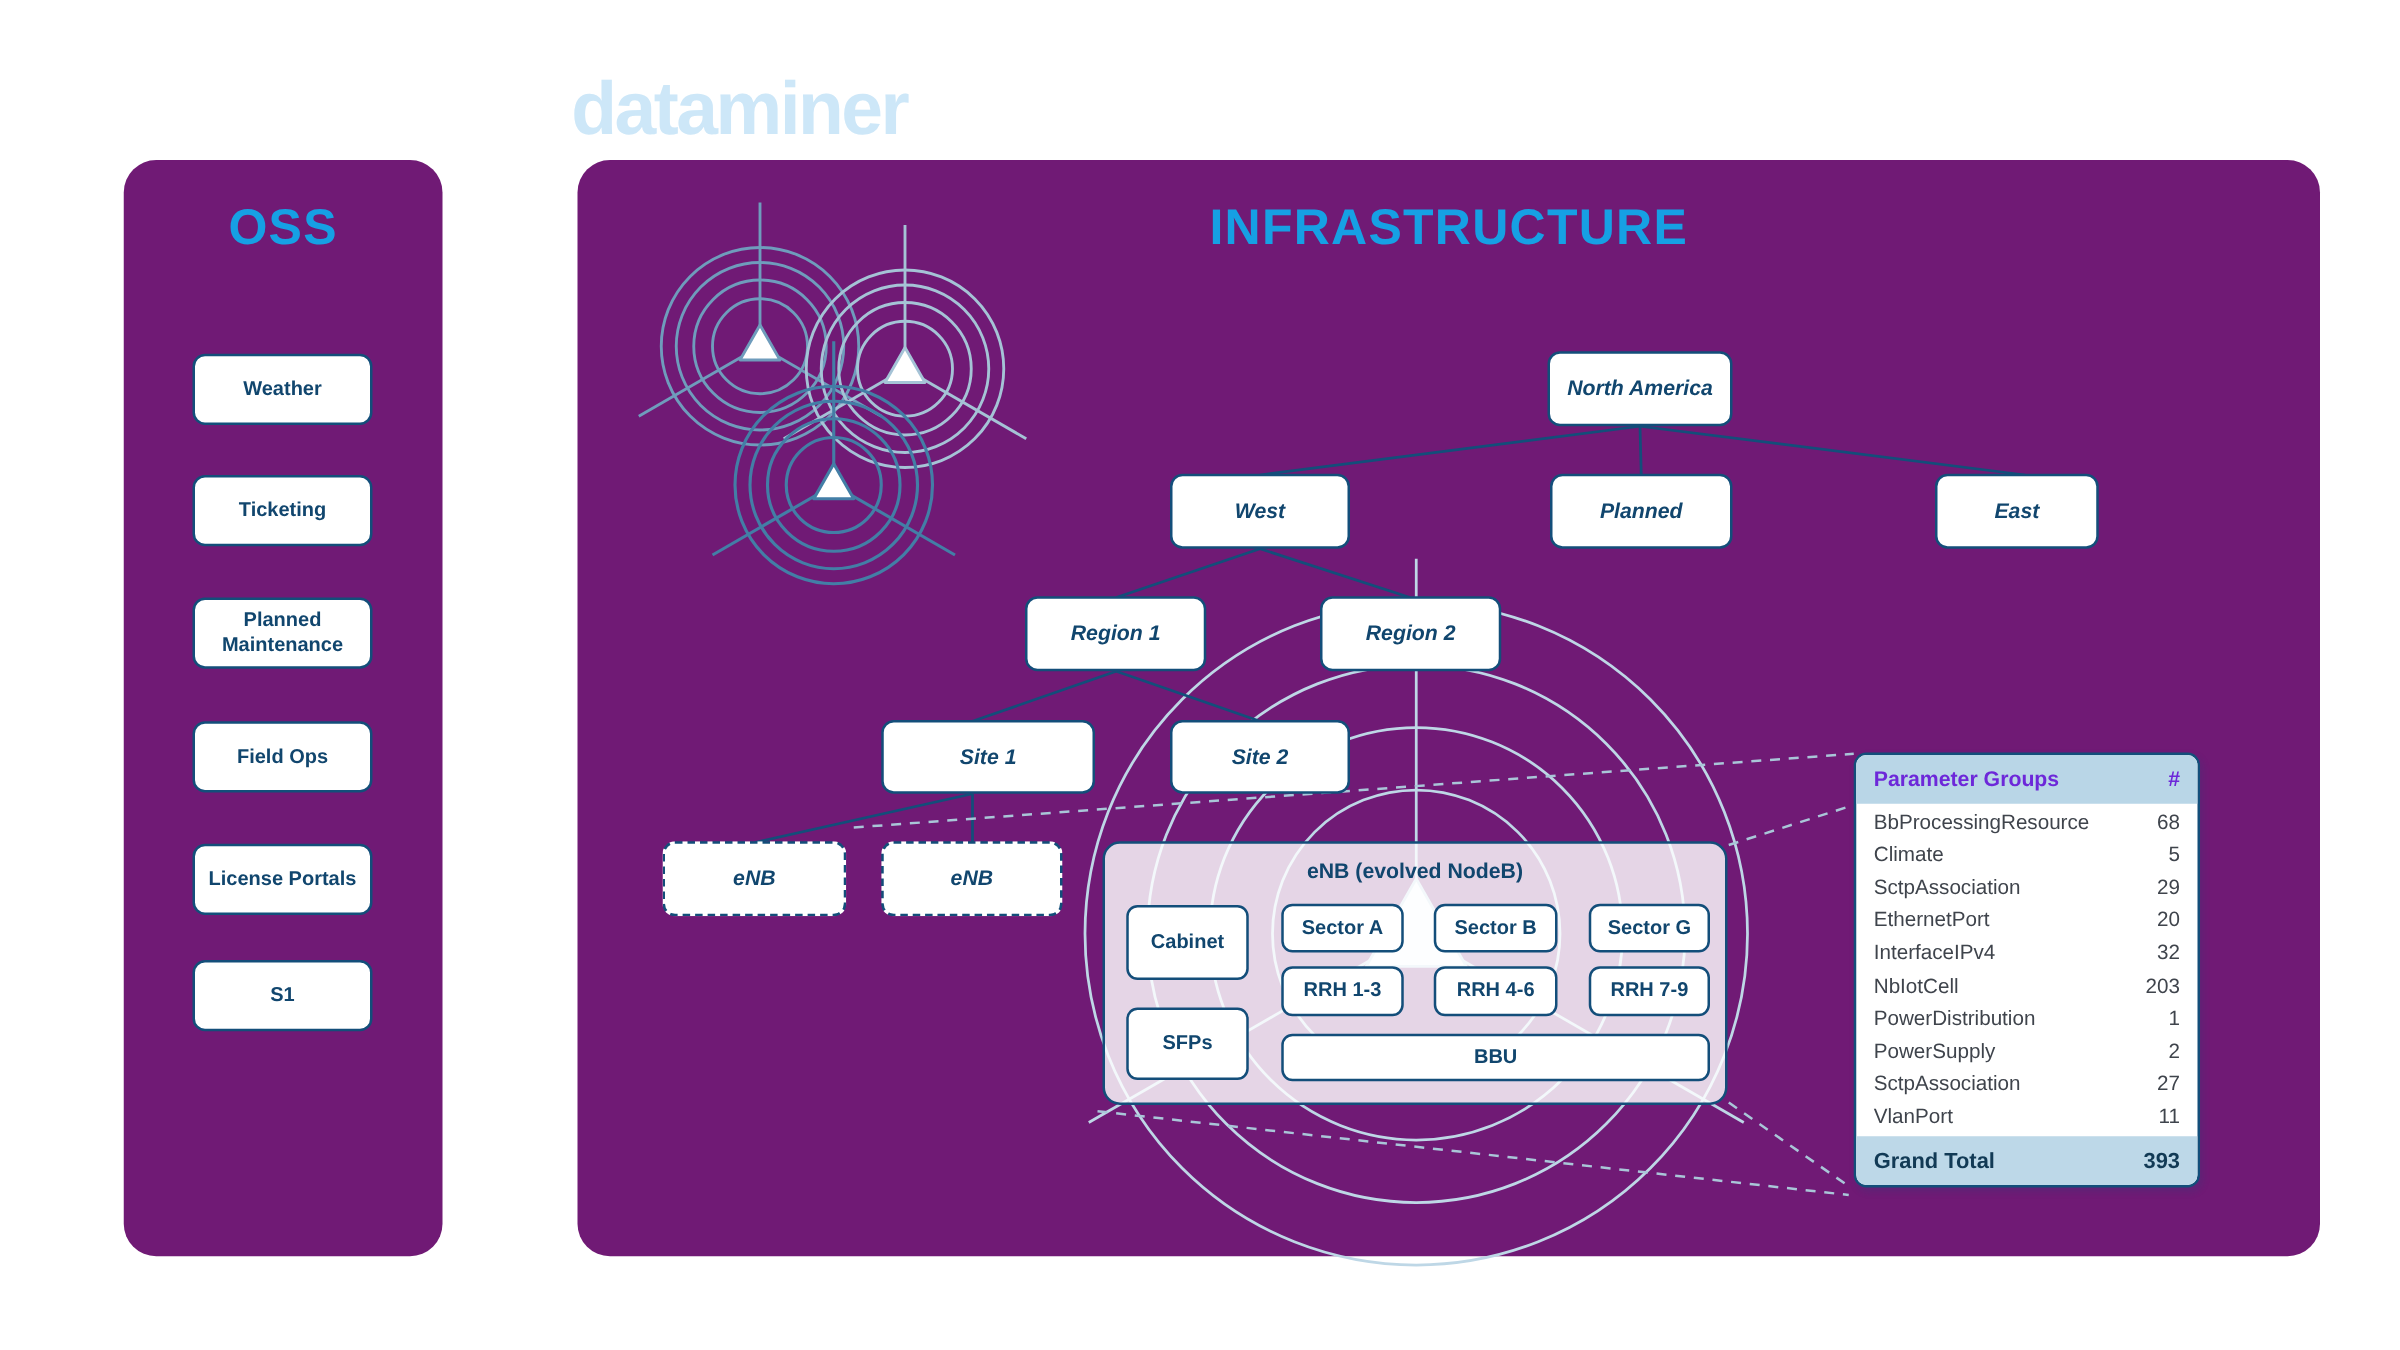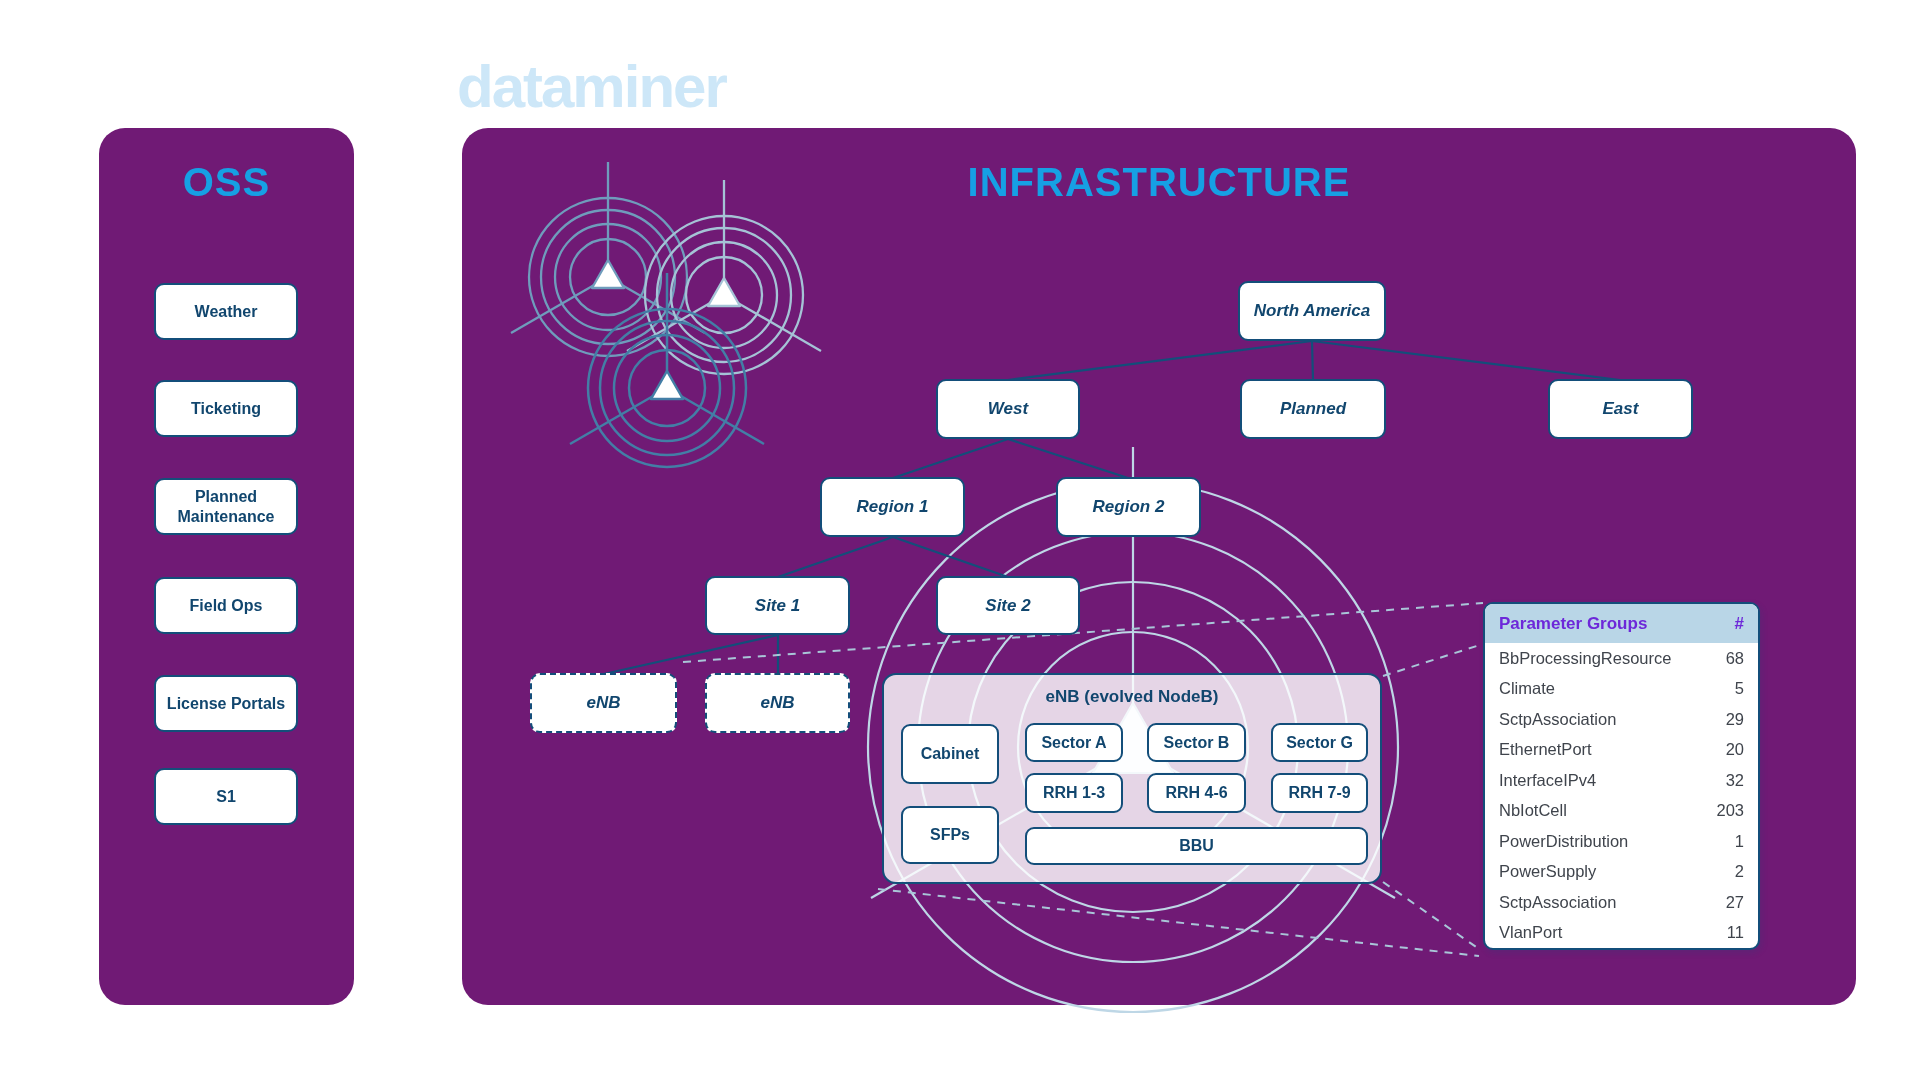--- a/index.html
+++ b/index.html
@@ -137,24 +137,24 @@
       <div class="btn" style="top: 478px; height: 57px;">Planned Maintenance</div>
       <div class="btn" style="top: 577px; height: 57px;">Field Ops</div>
       <div class="btn" style="top: 675px; height: 57px;">License Portals</div>
       <div class="btn" style="top: 768px; height: 57px;">S1</div>
     </div>
 
   <div id="tree-nodes">
       <div class="node" style="left: 1238px; top: 281px; width: 148px; height: 60px;">North America</div>
       <div class="node" style="left: 936px; top: 379px; width: 144px; height: 60px;">West</div>
       <div class="node" style="left: 1240px; top: 379px; width: 146px; height: 60px;">Planned</div>
-      <div class="node" style="left: 1548px; top: 379px; width: 145px; height: 60px;">East</div>
+      <div class="node" style="left: 1548px; top: 379px; width: 131px; height: 60px;">East</div>
       <div class="node" style="left: 820px; top: 477px; width: 145px; height: 60px;">Region 1</div>
       <div class="node" style="left: 1056px; top: 477px; width: 145px; height: 60px;">Region 2</div>
-      <div class="node" style="left: 705px; top: 576px; width: 145px; height: 59px;">Site 1</div>
+      <div class="node" style="left: 705px; top: 576px; width: 171px; height: 59px;">Site 1</div>
       <div class="node" style="left: 936px; top: 576px; width: 144px; height: 59px;">Site 2</div>
       <div class="node dashed" style="left: 530px; top: 673px; width: 147px; height: 60px;">eNB</div>
       <div class="node dashed" style="left: 705px; top: 673px; width: 145px; height: 60px;">eNB</div>
     </div>
 
   <div class="enb-box">
     <div class="enb-title">eNB (evolved NodeB)</div>
     <div id="enb-components">
         <div class="comp" style="left: 17px; top: 49px; width: 98px; height: 60px;">Cabinet</div>
         <div class="comp" style="left: 17px; top: 131px; width: 98px; height: 58px;">SFPs</div>
@@ -208,15 +208,19 @@
         </div>
         <div class="pt-row pt-item">
           <span>SctpAssociation</span>
           <span class="pt-num">27</span>
         </div>
         <div class="pt-row pt-item">
           <span>VlanPort</span>
           <span class="pt-num">11</span>
         </div>
       </div>
+    <div class="pt-row pt-footer">
+      <span>Grand Total</span>
+      <span>393</span>
+    </div>
   </div>
 
 </div>
 
 </body></html>

